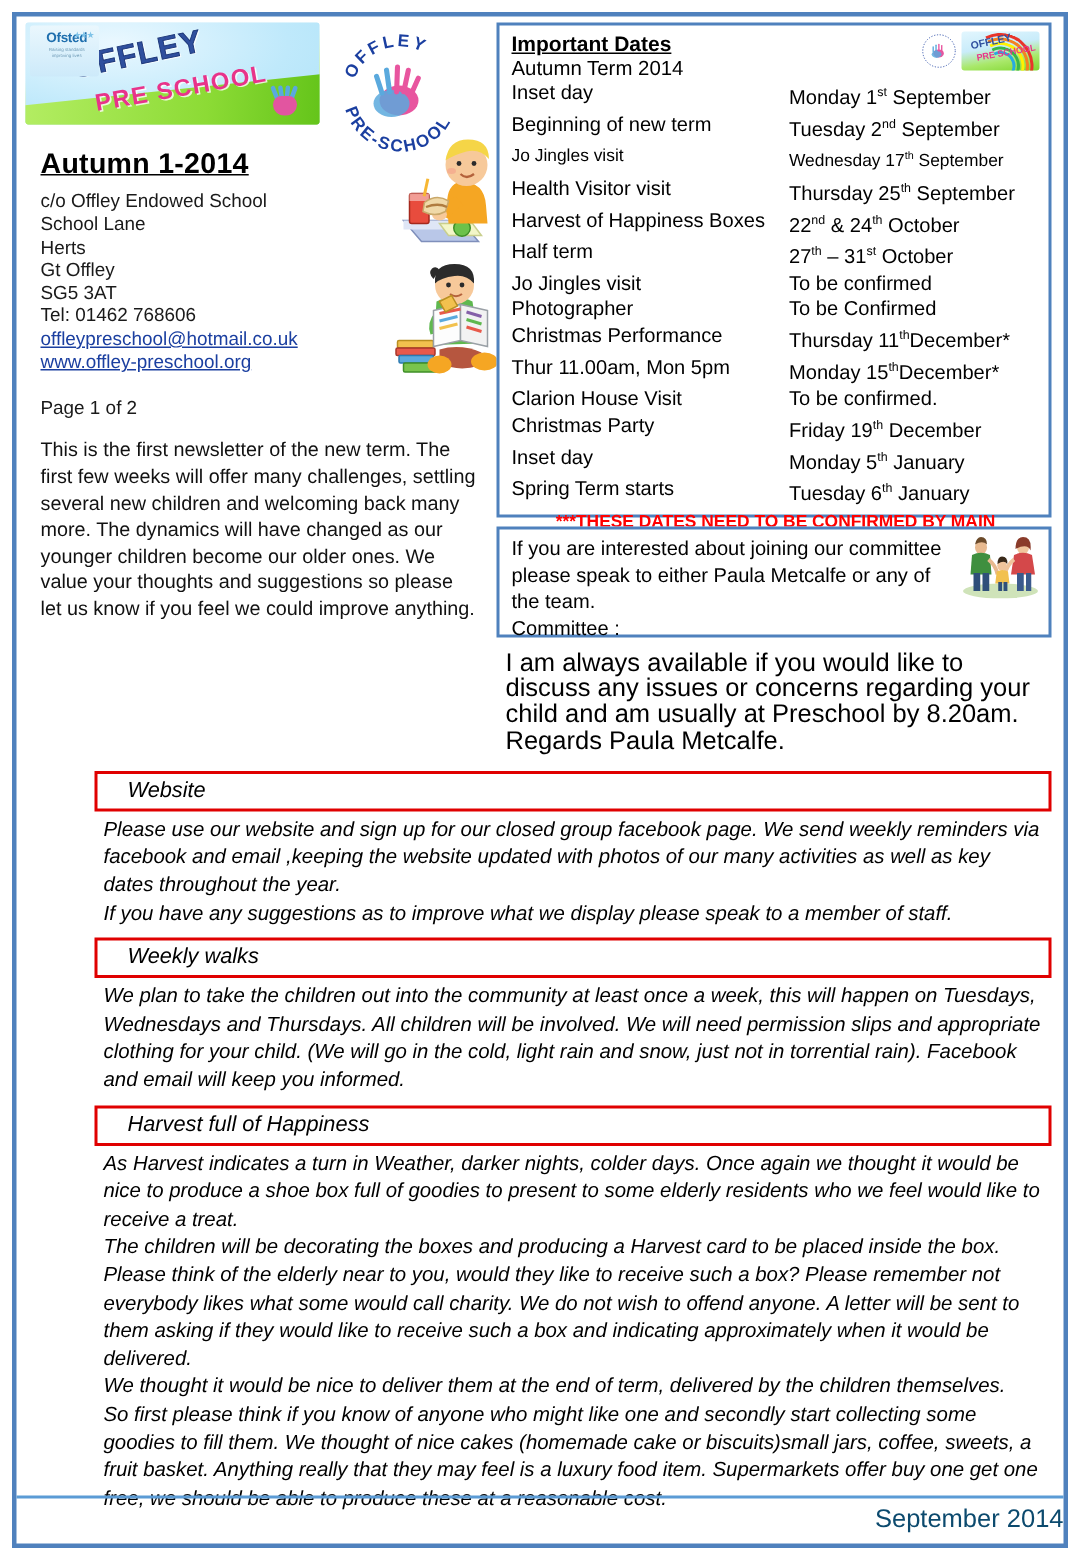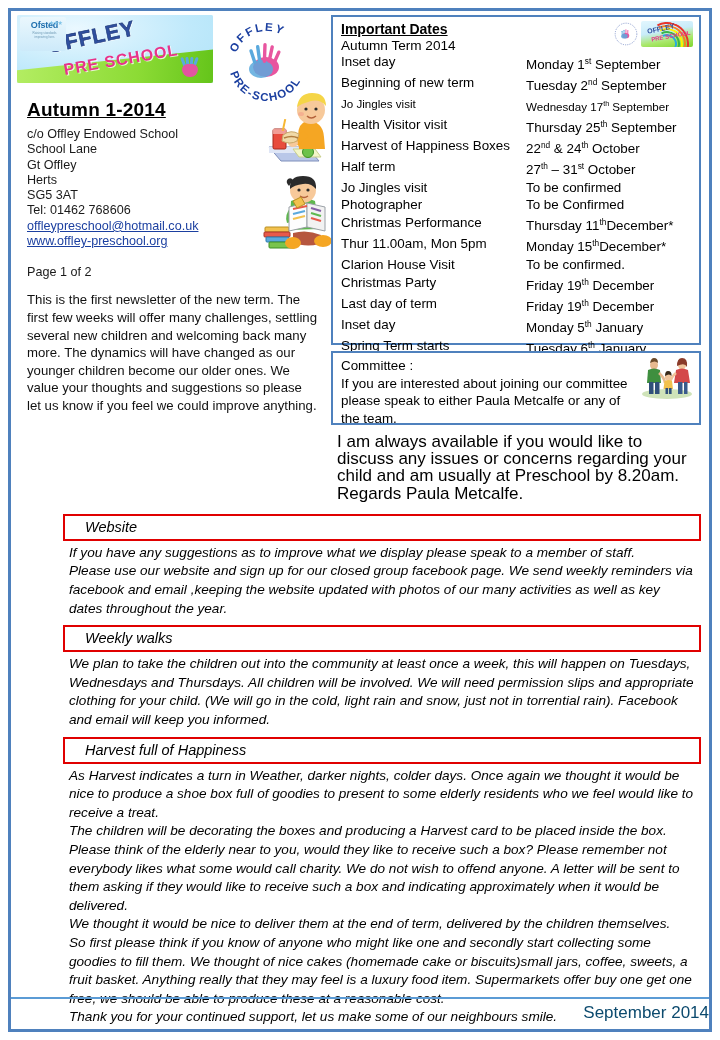--- a/index.html
+++ b/index.html
@@ -369,22 +369,22 @@
           </text>
         </svg>
       </div>
     </div>
 
     <div class="title-autumn">Autumn 1-2014</div>
 
     <div class="addr">
       <div>c/o Offley Endowed School</div>
       <div>School Lane</div>
+      <div>Herts</div>
       <div>Gt Offley</div>
-      <div>Herts</div>
       <div>SG5 3AT</div>
       <div>Tel: 01462 768606</div>
       <span class="link">offleypreschool@hotmail.co.uk</span>
       <span class="link">www.offley-preschool.org</span>
     </div>
 
     <div class="page-of">Page 1 of 2</div>
 
     <div class="intro-para">This is the first newsletter of the new term. The first few weeks will offer many challenges, settling several new children and welcoming back many more. The dynamics will have changed as our younger children become our older ones. We value your thoughts and suggestions so please let us know if you feel we could improve anything.</div>
 
@@ -532,24 +532,20 @@
                 </tr>
                 <tr>
                   <td class="ev">Clarion House Visit</td>
                   <td>To be confirmed.</td>
                 </tr>
                 <tr>
                   <td class="ev">Christmas Party</td>
                   <td>Friday 19<sup>th</sup> December</td>
                 </tr>
                 <tr>
-                  <td class="ev">Last day of term</td>
-                  <td>Friday 19<sup>th</sup> December</td>
-                </tr>
-                <tr>
                   <td class="ev">Inset day</td>
                   <td>Monday 5<sup>th</sup> January</td>
                 </tr>
                 <tr>
                   <td class="ev">Spring Term starts</td>
                   <td>Tuesday 6<sup>th</sup> January</td>
                 </tr>
               </tbody>
       </table>
 
@@ -579,44 +575,43 @@
         </g>
 
         <g>
           <ellipse cx="29" cy="20" rx="3.2" ry="3.6" fill="#f0c59c"></ellipse>
           <path d="M26 19 q0 -5 3 -5 q4 0 3.5 5 q-2 -3 -6.5 0Z" fill="#3a2a1a"></path>
           <path d="M25.5 24 q4 -2 7.5 0 l1 8 -9.5 0Z" fill="#f2c14e"></path>
           <rect x="26.5" y="31" width="2.6" height="6" fill="#2f4f7a"></rect>
           <rect x="30" y="31" width="2.6" height="6" fill="#2f4f7a"></rect>
         </g>
       </svg>
+      <div class="committee-text">If you are interested about joining our committee  please speak to either Paula Metcalfe or any of the team.</div>
       <div class="committee-text">Committee :</div>
-      <div class="committee-text">If you are interested about joining our committee  please speak to either Paula Metcalfe or any of the team.</div>
     </div>
 
     <div class="avail-text">I am always available if you would like to discuss any issues or concerns regarding your child and am usually at Preschool by 8.20am. Regards Paula Metcalfe.</div>
    </div>
   </div>
 
   <div class="sections">
         <div class="sec-head">Website</div>
         <div class="sec-body">
+          <p>Please use our website and sign up for our closed group facebook page. We send weekly reminders via facebook and email ,keeping the website updated with photos of our many activities as well as key dates throughout the year.</p>
           <p>If you have any suggestions as to improve what we display please speak to a member of staff.</p>
-          <p>Please use our website and sign up for our closed group facebook page. We send weekly reminders via facebook and email ,keeping the website updated with photos of our many activities as well as key dates throughout the year.</p>
         </div>
         <div class="sec-head">Weekly walks</div>
         <div class="sec-body">
           <p>We plan to take the children out into the community at least once a week, this will happen on Tuesdays, Wednesdays and Thursdays. All children will be involved. We will need permission slips and appropriate clothing for your child. (We will go in the cold, light rain and snow, just not in torrential rain). Facebook and email will keep you informed.</p>
         </div>
         <div class="sec-head">Harvest full of Happiness</div>
         <div class="sec-body">
           <p>As Harvest indicates a turn in Weather, darker nights, colder days. Once again we thought it would be nice to produce a shoe box full of goodies to present to some elderly residents who we feel would like to receive a treat.</p>
           <p>The children will be decorating the boxes and producing a Harvest card to be placed inside the box. Please think of the elderly near to you, would they like to receive such a box? Please remember not everybody likes what some would call charity. We do not wish to offend anyone. A letter will be sent to them asking if they would like to receive such a box and indicating approximately when it would be delivered.</p>
           <p>We thought it would be nice to deliver them at the end of term, delivered by the children themselves.</p>
           <p>So first please think if you know of anyone who might like one and secondly start collecting some goodies to fill them. We thought of nice cakes (homemade cake or biscuits)small jars, coffee, sweets, a fruit basket. Anything really that they may feel is a luxury food item. Supermarkets offer buy one get one free, we should be able to produce these at a reasonable cost.</p>
-          <p>Thank you for your continued support, let us make some of our neighbours smile.</p>
         </div>
       </div>
 
   <div class="footer-rule"></div>
   <div class="footer-text">September 2014</div>
  </div>
 </div>
 
 </body></html>

